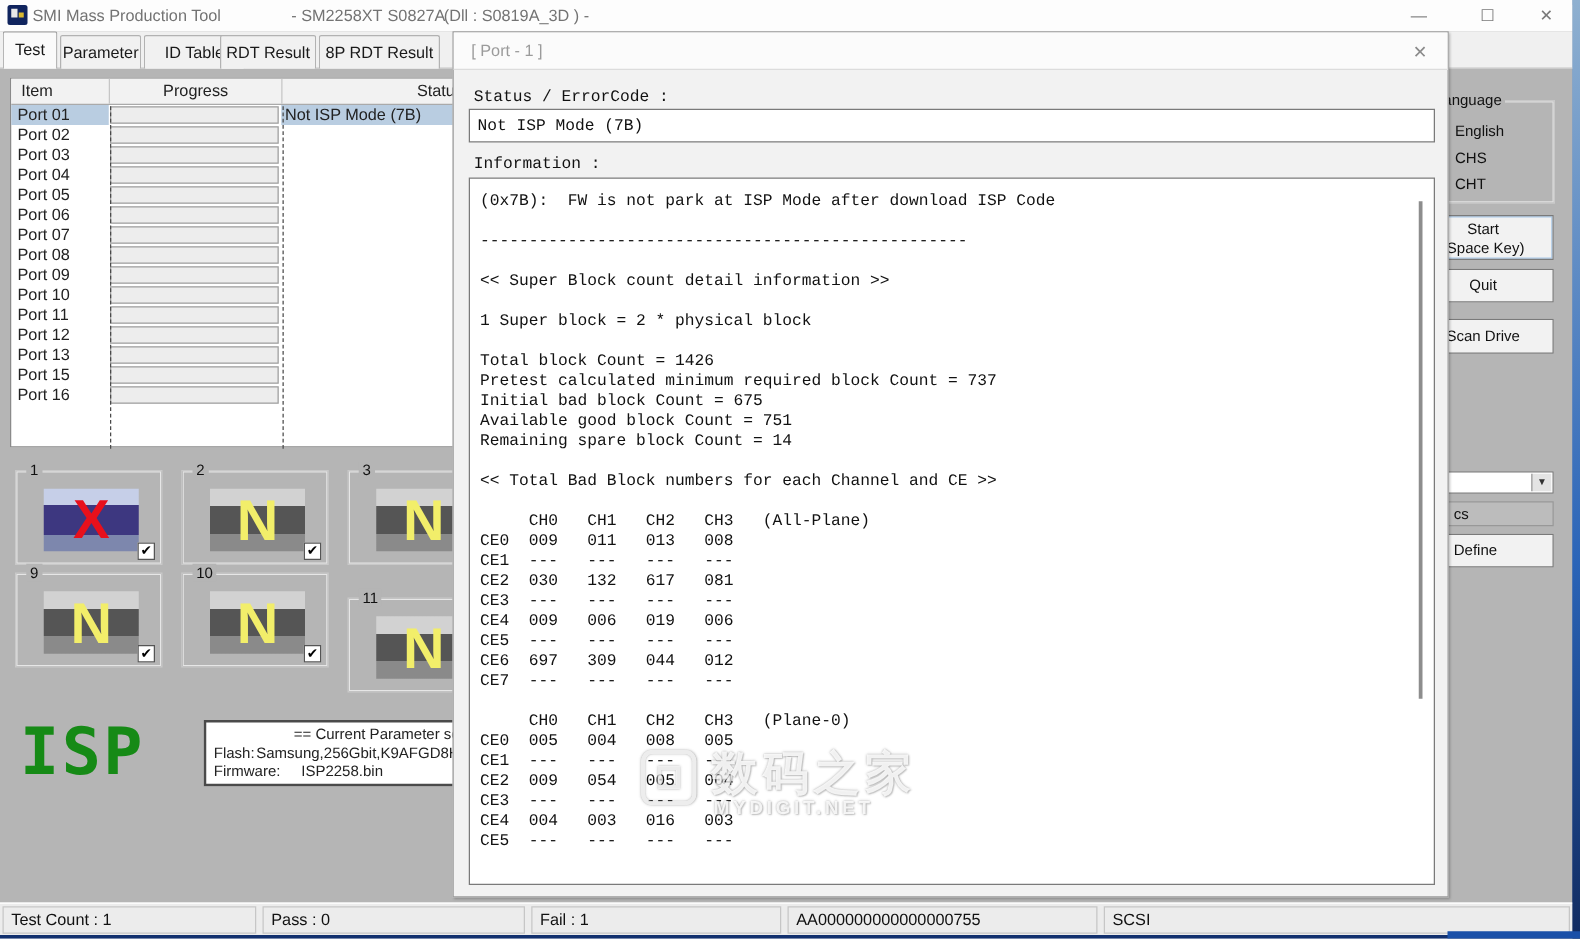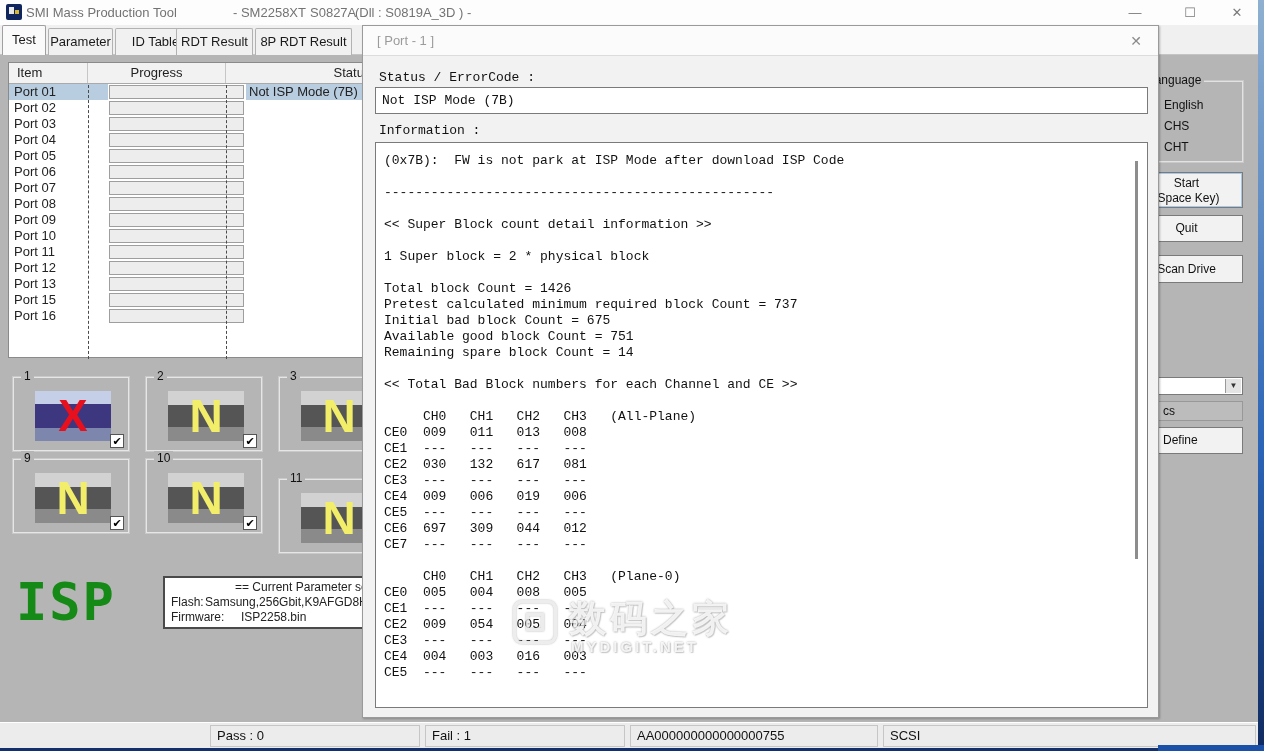--- a/index.html
+++ b/index.html
@@ -28,21 +28,21 @@
 
   
   
   #test-table { position:absolute; left:8px; top:62px; width:472px; height:296px; background:#fff; border:1px solid #8a8a8a; }
   #table-header { display:flex; height:21px; background:#f2f2f2; border-bottom:1px solid #aaa; }
   .hcell { border-right:1px solid #c6c6c6; line-height:20px; color:#222; }
   .h-item { width:79px; padding-left:8px; }
   .h-prog { width:138px; text-align:center; }
   .h-status { flex:1; text-align:center; }
   .trow { display:flex; height:16px; line-height:16px; }
-  .c-item { width:99px; padding-left:5px; }
+  .c-item { width:78px; padding-left:5px; }
   .c-prog { width:138px; }
   .pbar { height:14px; width:135px; margin:1px 0 0 1px; background:#ededed; border:1px solid #9e9e9e; }
   .c-status { flex:1; padding-left:3px; white-space:nowrap; overflow:hidden; }
   .trow.sel .c-item, .trow.sel .c-status { background:#b9cde1; }
   .dash-line { position:absolute; top:22px; height:274px; width:0; border-left:1px dashed #4a4a4a; }
 
   
   .pgroup { position:absolute; width:118px; height:76px; border:1px solid #c9c9c9; box-shadow:inset 0 0 0 1px #e6e6e6; }
   .pgroup .glabel { position:absolute; top:-8px; left:8px; background:#b5b5b5; padding:0 3px; font-size:12px; color:#111; }
   .pimg { position:absolute; left:22px; top:14px; width:76px; height:50px; display:flex; align-items:center; justify-content:center; }
@@ -318,20 +318,21 @@
   </div>
   <div class="btn" id="btn-quit">Quit</div>
   <div class="btn" id="btn-scan">Scan Drive</div>
   <div id="combo">
     <span id="combo-arrow">▼</span>
   </div>
   <div id="stats-panel">cs</div>
   <div class="btn" id="btn-define">Define</div>
 
   <div id="statusbar">
+    <span class="sb-panel" style="left:2px;width:203px;">Test Count : 1</span>
     <span class="sb-panel" style="left:210px;width:210px;">Pass : 0</span>
     <span class="sb-panel" style="left:425px;width:200px;">Fail : 1</span>
     <span class="sb-panel" style="left:630px;width:248px;">AA000000000000000755</span>
     <span class="sb-panel" style="left:883px;width:373px;">SCSI</span>
   </div>
 
   <div id="dialog">
     <div id="dialog-title">
       <span class="dtext">[ Port - 1 ]</span>
       <span id="dialog-close">✕</span>

